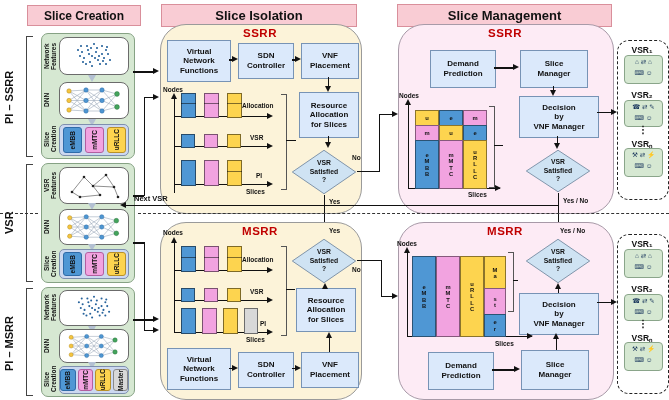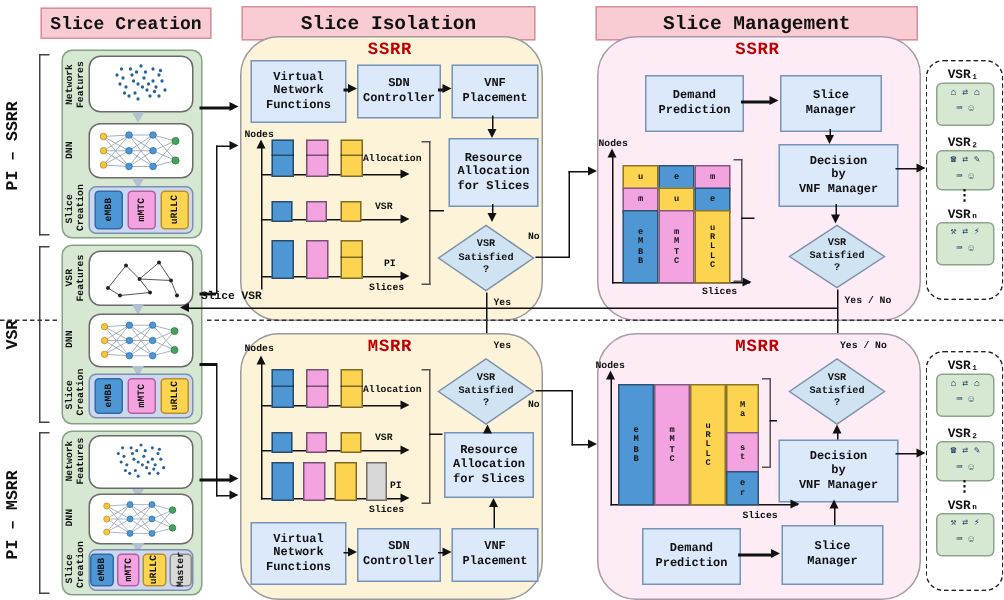--- a/index.html
+++ b/index.html
@@ -1,17 +1,17 @@
 <!DOCTYPE html>
 <html style="--c-header_pink: #f9ccd4; --c-header_border: #d98f9b; --c-green_box: #d6e8d2; --c-green_border: #86a284; --c-cream_box: #fcf3d9; --c-pink_box: #fdebf5; --c-pink_border: #a89aa8; --c-process_blue: #dbe9fb; --c-process_border: #7793b5; --c-diamond_fill: #cfe3f3; --c-embb_blue: #4f97d4; --c-mmtc_pink: #f2a3e0; --c-urllc_yellow: #fdd44f; --c-master_gray: #d8d8d8; --c-title_red: #c00000;"><head>
 <meta charset="utf-8">
 <style>
   html,body{margin:0;padding:0;background:#fff}
   .stage{position:relative;width:669px;height:400px;background:#fff;
-         font-family:Liberation Mono, monospace;color:#111;overflow:hidden}
+         font-family:Liberation Sans, sans-serif;color:#111;overflow:hidden}
   .hdr{position:absolute;background:var(--c-header_pink);border:1px solid var(--c-header_border);
        display:flex;align-items:center;justify-content:center;font-weight:bold;font-size:13px}
   .vlabel{position:absolute;writing-mode:vertical-rl;transform:rotate(180deg);
           font-weight:bold;font-size:11px;text-align:center;width:15px}
   .bracket{position:absolute;width:6px;border-left:1.2px solid #444;
            border-top:1.2px solid #444;border-bottom:1.2px solid #444}
   .rbracket{position:absolute;width:5px;border-right:1px solid #555;
             border-top:1px solid #555;border-bottom:1px solid #555}
   .gbox{position:absolute;background:var(--c-green_box);border:1px solid var(--c-green_border);border-radius:7px}
   .wbox{position:absolute;background:#fff;border:1px solid #6b6b6b;border-radius:8px;overflow:hidden}
@@ -530,21 +530,21 @@
   <div class="seg b-blue" style="left: 484px; top: 314px; width: 20px; height: 21px; white-space: pre-line;">e
 r</div>
   <div class="tiny" style="left:495px;top:340px">Slices</div>
   <div class="rbracket" style="left:508px;top:252px;height:58px"></div>
   <div class="hl" style="left:513px;top:280px;width:5px;height:1px"></div>
 
   <div class="divider" style="left:0;top:213px;width:38px"></div>
   <div class="divider" style="left:138px;top:213px;width:531px"></div>
   <div class="hl" style="left:126px;top:204.6px;width:432px"></div>
   <div class="ar l" style="left:120px;top:201.6px"></div>
-  <div class="nextvsr" style="left:134px;top:194px">Slice VSR</div>
+  <div class="nextvsr" style="left:134px;top:194px">Next VSR</div>
 
   <div class="hl" style="left:133px;top:71.4px;width:22px"></div>
   <div class="ar r" style="left:153px;top:68.4px"></div>
   <div class="hl" style="left:133px;top:195.4px;width:11px"></div>
   <div class="vl" style="left:143.5px;top:97px;height:99px"></div>
   <div class="hl" style="left:143.5px;top:97px;width:12px"></div>
   <div class="ar r" style="left:153px;top:94px"></div>
   <div class="hl" style="left:133px;top:242.4px;width:11px"></div>
   <div class="vl" style="left:143.5px;top:242px;height:89px"></div>
   <div class="hl" style="left:143.5px;top:330px;width:12px"></div>

